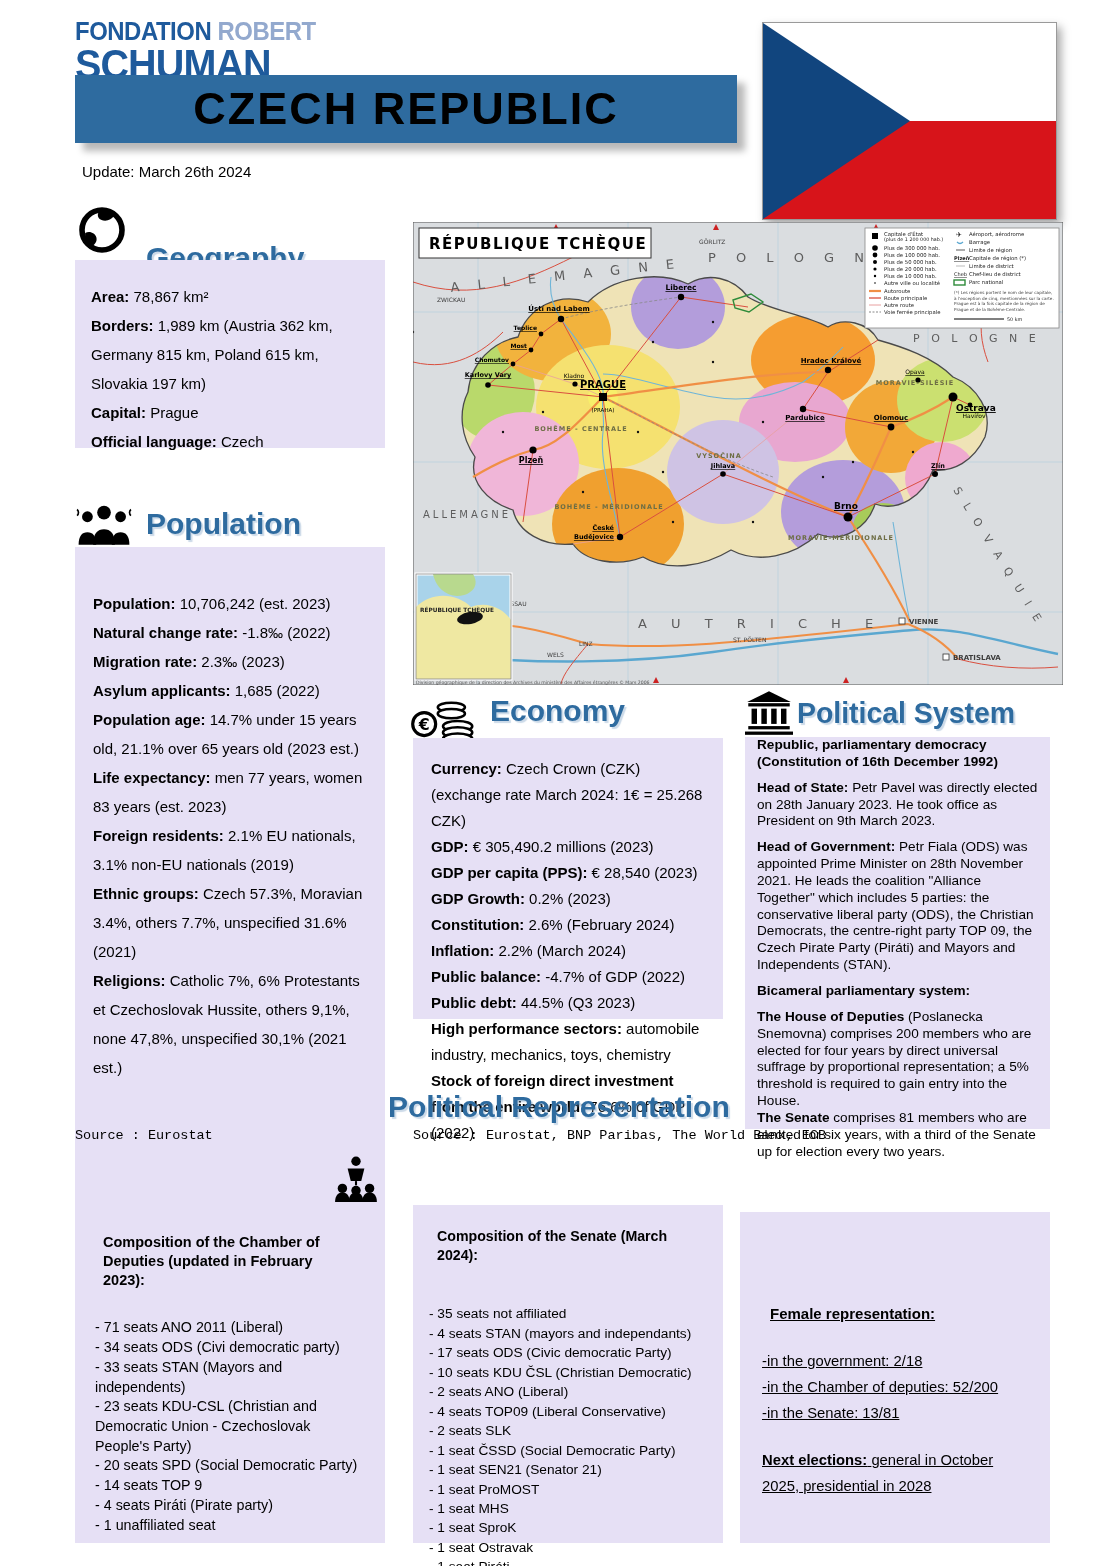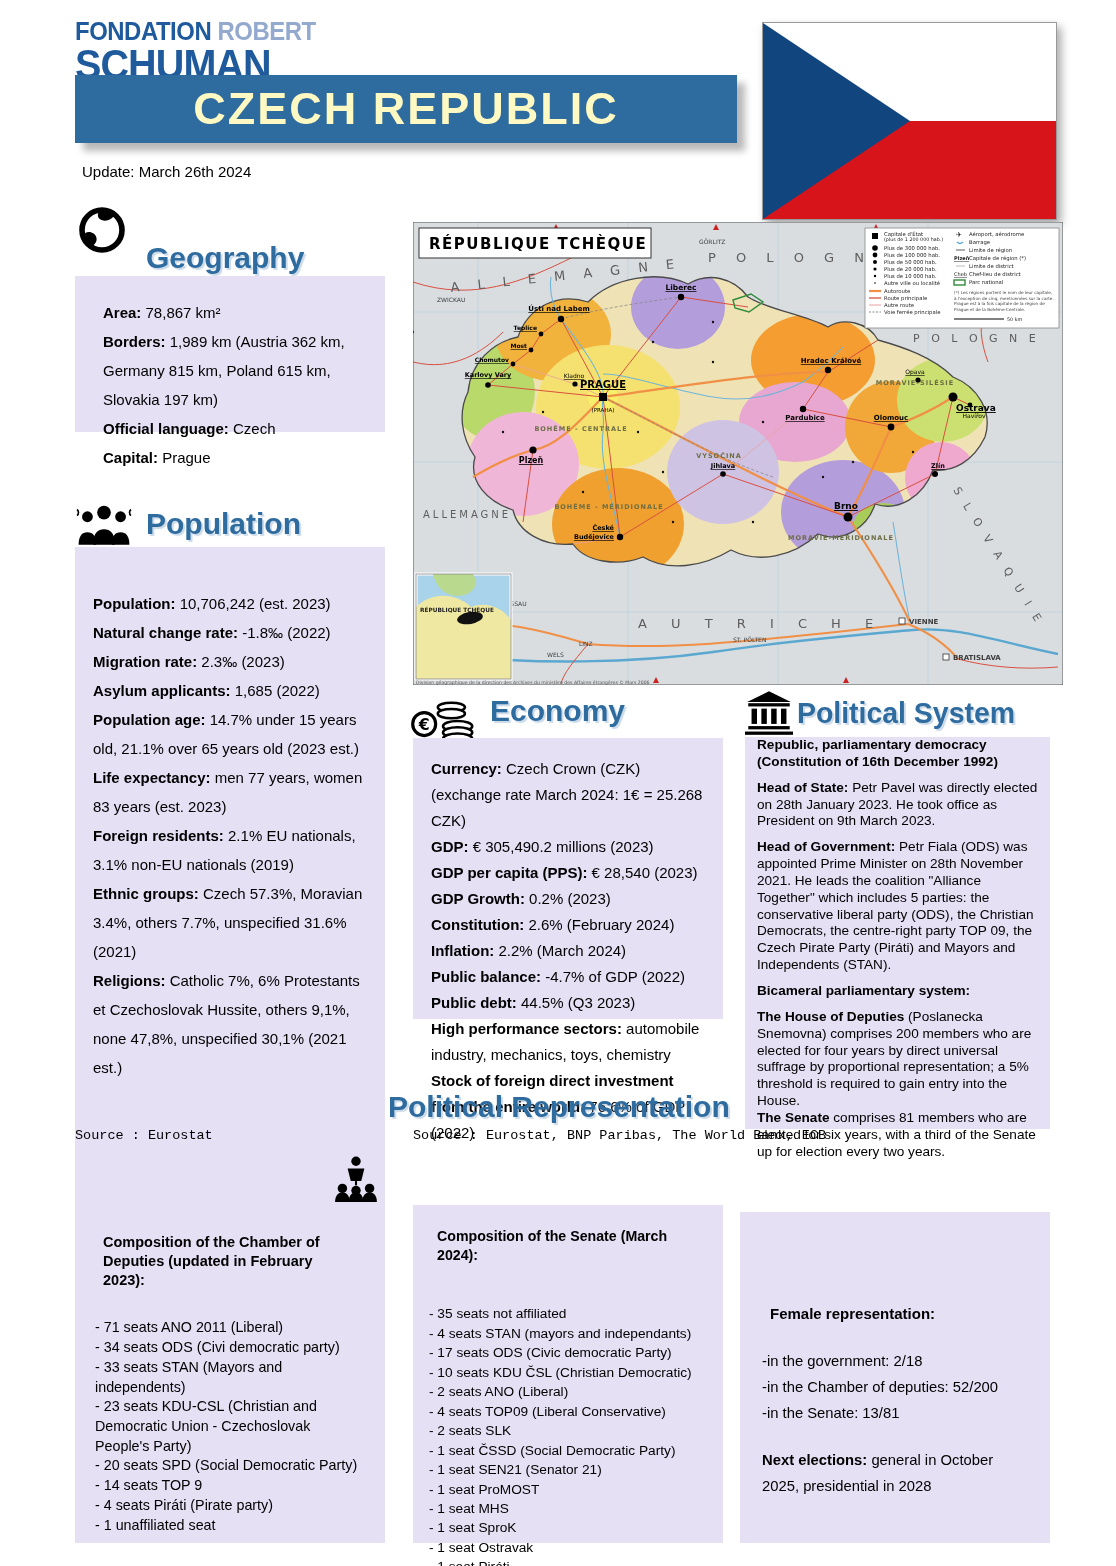--- a/index.html
+++ b/index.html
@@ -11,21 +11,21 @@
 
   
   #logo-line1{left:75px;top:16px;font-weight:bold;font-size:26px;letter-spacing:-0.5px;
     transform:scaleX(.92);transform-origin:left top;white-space:nowrap;}
   #logo-line1 .fond{color:#1e5a9c;}
   #logo-line1 .robert{color:#93a9ce;}
   #logo-line2{left:75px;top:40px;font-weight:bold;font-size:43px;color:#1e5a9c;
     letter-spacing:-1px;transform:scaleX(.92);transform-origin:left top;white-space:nowrap;}
   #banner{left:75px;top:75px;width:662px;height:68px;background:#2e6b9f;
     box-shadow:8px 8px 7px rgba(0,0,0,.28);display:flex;align-items:center;justify-content:center;}
-  #banner span{color:#fef9c3;font-weight:bold;font-size:45px;letter-spacing:2px;white-space:nowrap;}
+  #banner span{color:#000000;font-weight:bold;font-size:45px;letter-spacing:2px;white-space:nowrap;}
   #flag{left:762px;top:22px;width:293px;height:196px;border:1px solid #9a9a9a;
     box-shadow:4px 5px 9px rgba(0,0,0,.35);}
   #update{left:82px;top:163px;font-size:15px;}
 
   
   .sec-title{font-weight:bold;font-size:30px;color:#2e6b9f;white-space:nowrap;
     text-shadow:2px 2px 1px rgba(110,150,190,.35);}
   .panel{background:#e6e0f5;box-sizing:border-box;}
 
   
@@ -71,27 +71,27 @@
 <div class="abs" id="update">Update: March 26th 2024</div>
 
 <div class="abs" style="left:75px;top:206px;width:54px;height:48px;">
   <svg viewBox="0 0 24 24" width="54" height="48">
     <circle cx="12" cy="12" r="10" fill="none" stroke="#000" stroke-width="2.8"></circle>
     <path d="M11 2.2c2.8-.4 5.4.6 7 2.6-1.2 2.3-4.2 3.2-6.5 2.1C9.6 6 9.4 3.6 11 2.2z" fill="#000"></path>
     <path d="M3.6 13.5c2.3-1.2 5 .1 5.6 2.3.5 2-.8 4-3 4.4-1.8-1.6-2.8-4.1-2.6-6.7z" fill="#000"></path>
   </svg>
 </div>
 <div class="abs sec-title" style="left:146px;top:217px;margin-top:24px;">Geography</div>
-<div class="abs panel lh-wide" style="left:75px;top:276px;width:310px;height:156px;padding:22px 28px;">
+<div class="abs panel lh-wide" style="left:75px;top:260px;width:310px;height:188px;padding:22px 16px;">
   <div>
 
   <p class="fact"><b>Area:</b> <span>78,867 km²</span></p>
       <p class="fact"><b>Borders:</b> <span>1,989 km (Austria 362 km, Germany 815 km, Poland 615 km, Slovakia 197 km)</span></p>
+      <p class="fact"><b>Capital:</b> <span>Prague</span></p>
       <p class="fact"><b>Official language:</b> <span>Czech</span></p>
-      <p class="fact"><b>Capital:</b> <span>Prague</span></p>
     </div>
 </div>
 
 <div class="abs" style="left:75px;top:502px;width:58px;height:44px;">
   <svg viewBox="0 0 56 40" width="58" height="44">
     <circle cx="12" cy="13" r="5.2" fill="#000"></circle>
     <path d="M3.5 40c0-8.5 3.3-12 8.5-12s8.5 3.5 8.5 12z" fill="#000"></path>
     <circle cx="44" cy="13" r="5.2" fill="#000"></circle>
     <path d="M35.5 40c0-8.5 3.3-12 8.5-12s8.5 3.5 8.5 12z" fill="#000"></path>
     <circle cx="28" cy="9" r="6.6" fill="#000"></circle>
@@ -466,21 +466,21 @@
       <li>- 1 seat ČSSD (Social Democratic Party)</li>
       <li>- 1 seat SEN21 (Senator 21)</li>
       <li>- 1 seat ProMOST</li>
       <li>- 1 seat MHS</li>
       <li>- 1 seat SproK</li>
       <li>- 1 seat Ostravak</li>
       <li>- 1 seat Piráti</li>
     </ul>
 </div>
 
-<div class="abs panel" style="left:740px;top:1212px;width:310px;height:331px;padding:84px 22px 0;">
+<div class="abs panel" style="left:740px;top:1212px;width:310px;height:331px;padding:84px 22px 0;text-decoration:underline;">
   <p class="pr-head" style="font-size:15px;">Female representation:</p>
   <div style="height:16px;"></div>
   <div>
 
   <div class="female-line">-in the government: 2/18</div>
       <div class="female-line">-in the Chamber of deputies: 52/200</div>
       <div class="female-line">-in the Senate: 13/81</div>
     </div>
   <div style="height:20px;"></div>
   <div class="female-line">

